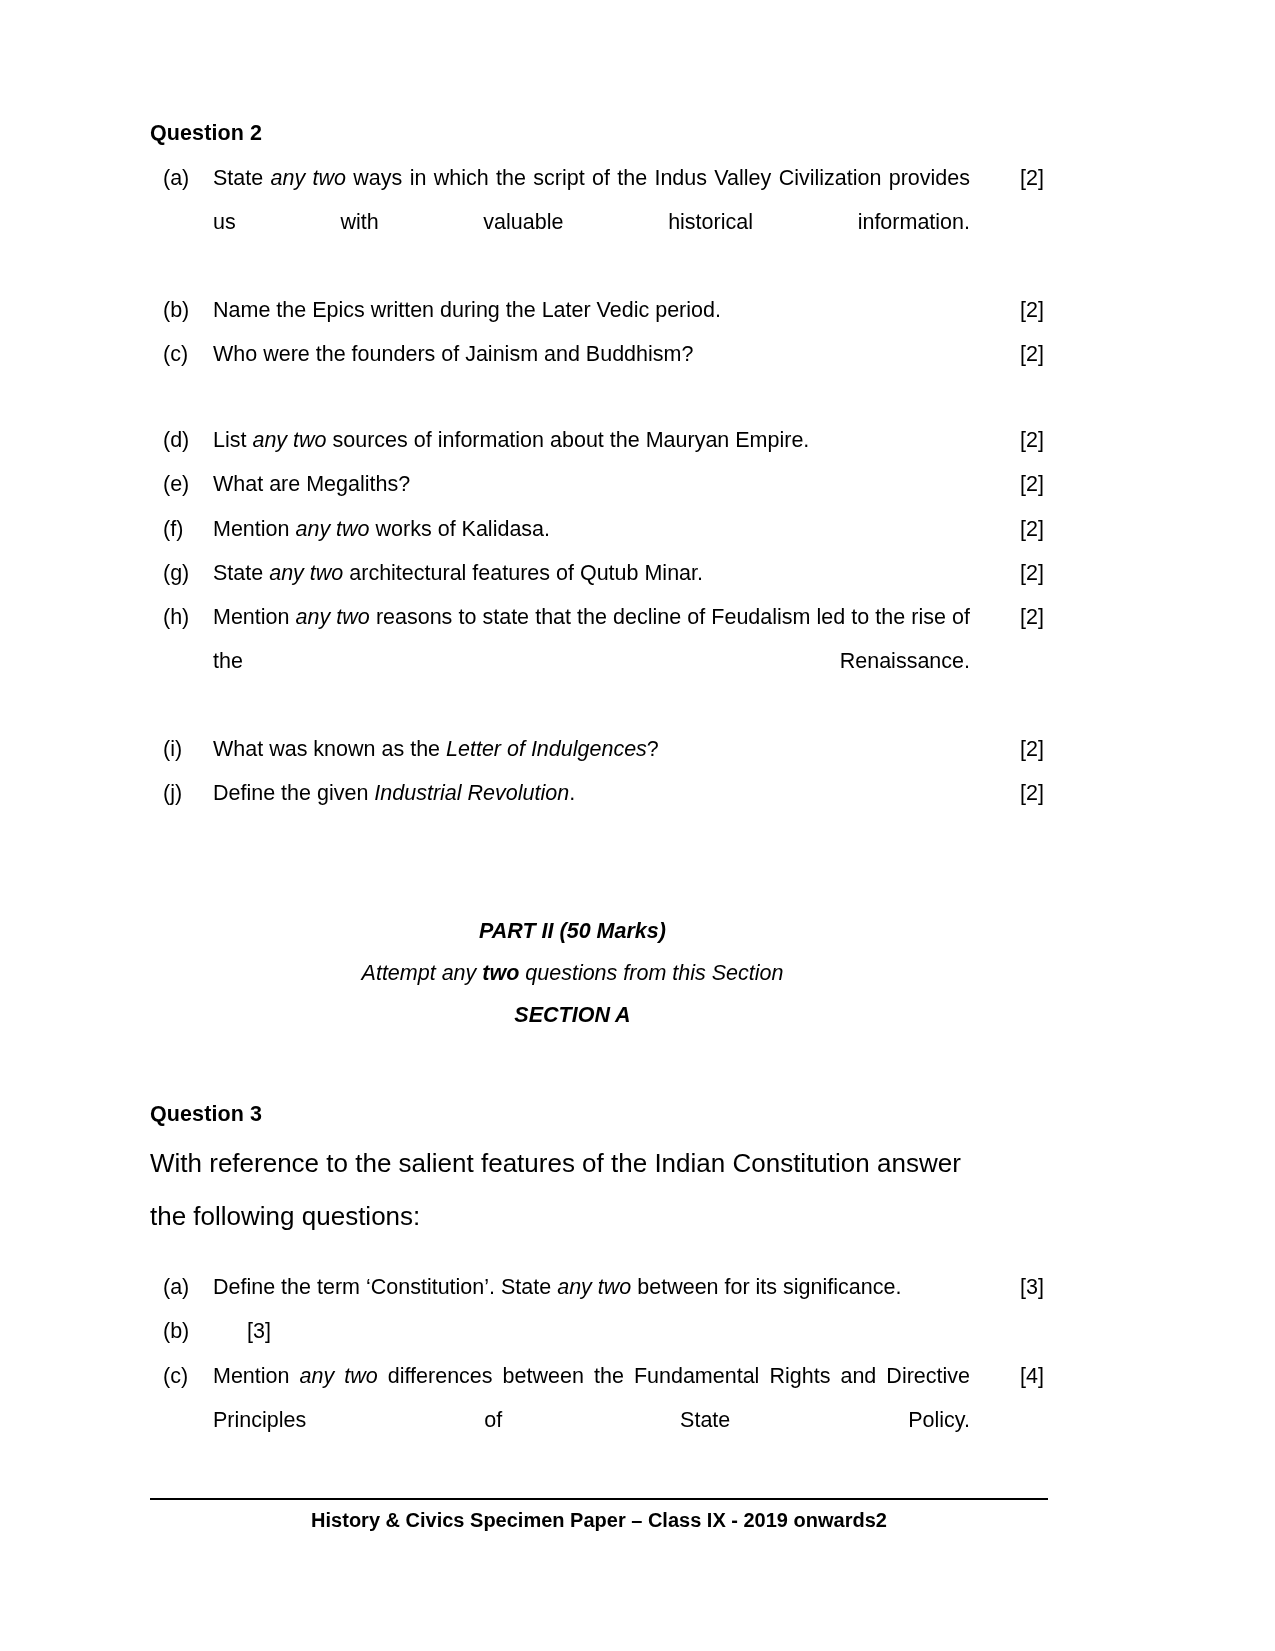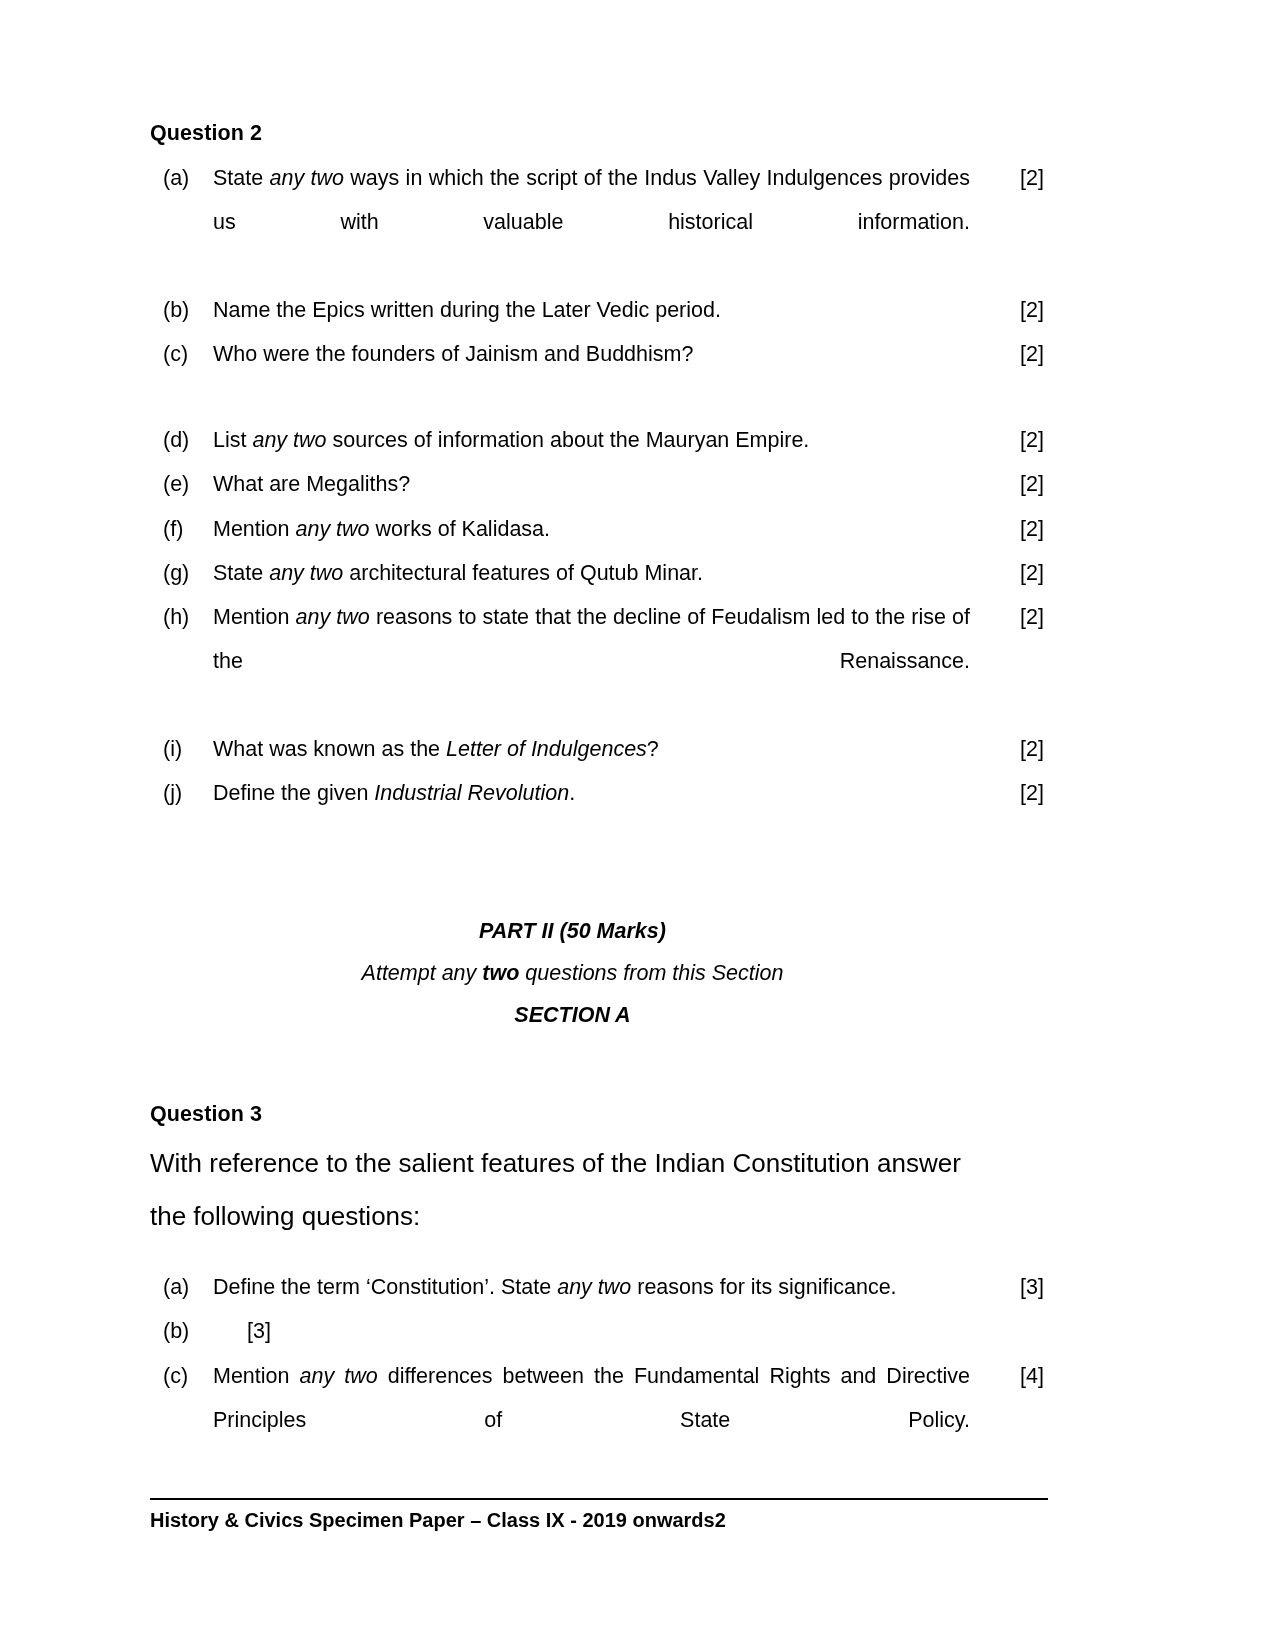--- a/index.html
+++ b/index.html
@@ -106,42 +106,42 @@
     top: 1498px;
     width: 898px;
   }
   .footer .rule {
     border-top: 2.2px solid #000000;
     width: 898px;
     margin-bottom: 9px;
   }
   .footer .row {
     display: flex;
-    justify-content: flex-start;
+    justify-content: center;
     align-items: baseline;
     font-size: 20px;
     font-weight: bold;
   }
   .footer .pageno {
     font-size: 20px;
     font-weight: bold;
   }
 </style>
 </head>
 <body>
 
 <div class="page">
 
   <div class="content">
 
     <div class="q-heading">Question 2</div>
 
     <div class="item justify">
       <span class="label">(a)</span>
-      <span class="body"><span>State </span><i>any two</i><span> ways in which the script of the Indus Valley Indulgences provides us with valuable historical information.</span></span>
+      <span class="body"><span>State </span><i>any two</i><span> ways in which the script of the Indus Valley Civilization provides us with valuable historical information.</span></span>
       <span class="marks">[2]</span>
     </div>
 
     <div class="item">
       <span class="label">(b)</span>
       <span class="body"><span>Name the Epics written during the Later Vedic period.</span><i></i><span></span></span>
       <span class="marks">[2]</span>
     </div>
 
     <div class="item">
@@ -203,21 +203,21 @@
     <div class="gap-xl"></div>
 
     <div class="q-heading">Question 3</div>
 
     <div class="q-intro">With reference to the salient features of the Indian Constitution answer the following questions:</div>
 
     <div class="gap-sm"></div>
 
     <div class="item">
       <span class="label">(a)</span>
-      <span class="body"><span>Define the term ‘Constitution’. State </span><i>any two</i><span> reasons for its significance.</span></span>
+      <span class="body"><span>Define the term ‘Constitution’. State </span><i>any two</i><span> between for its significance.</span></span>
       <span class="marks">[3]</span>
     </div>
 
     <div class="item">
       <span class="label">(b)</span>
       <span class="marks">[3]</span>
     </div>
 
     <div class="item justify">
       <span class="label">(c)</span>

